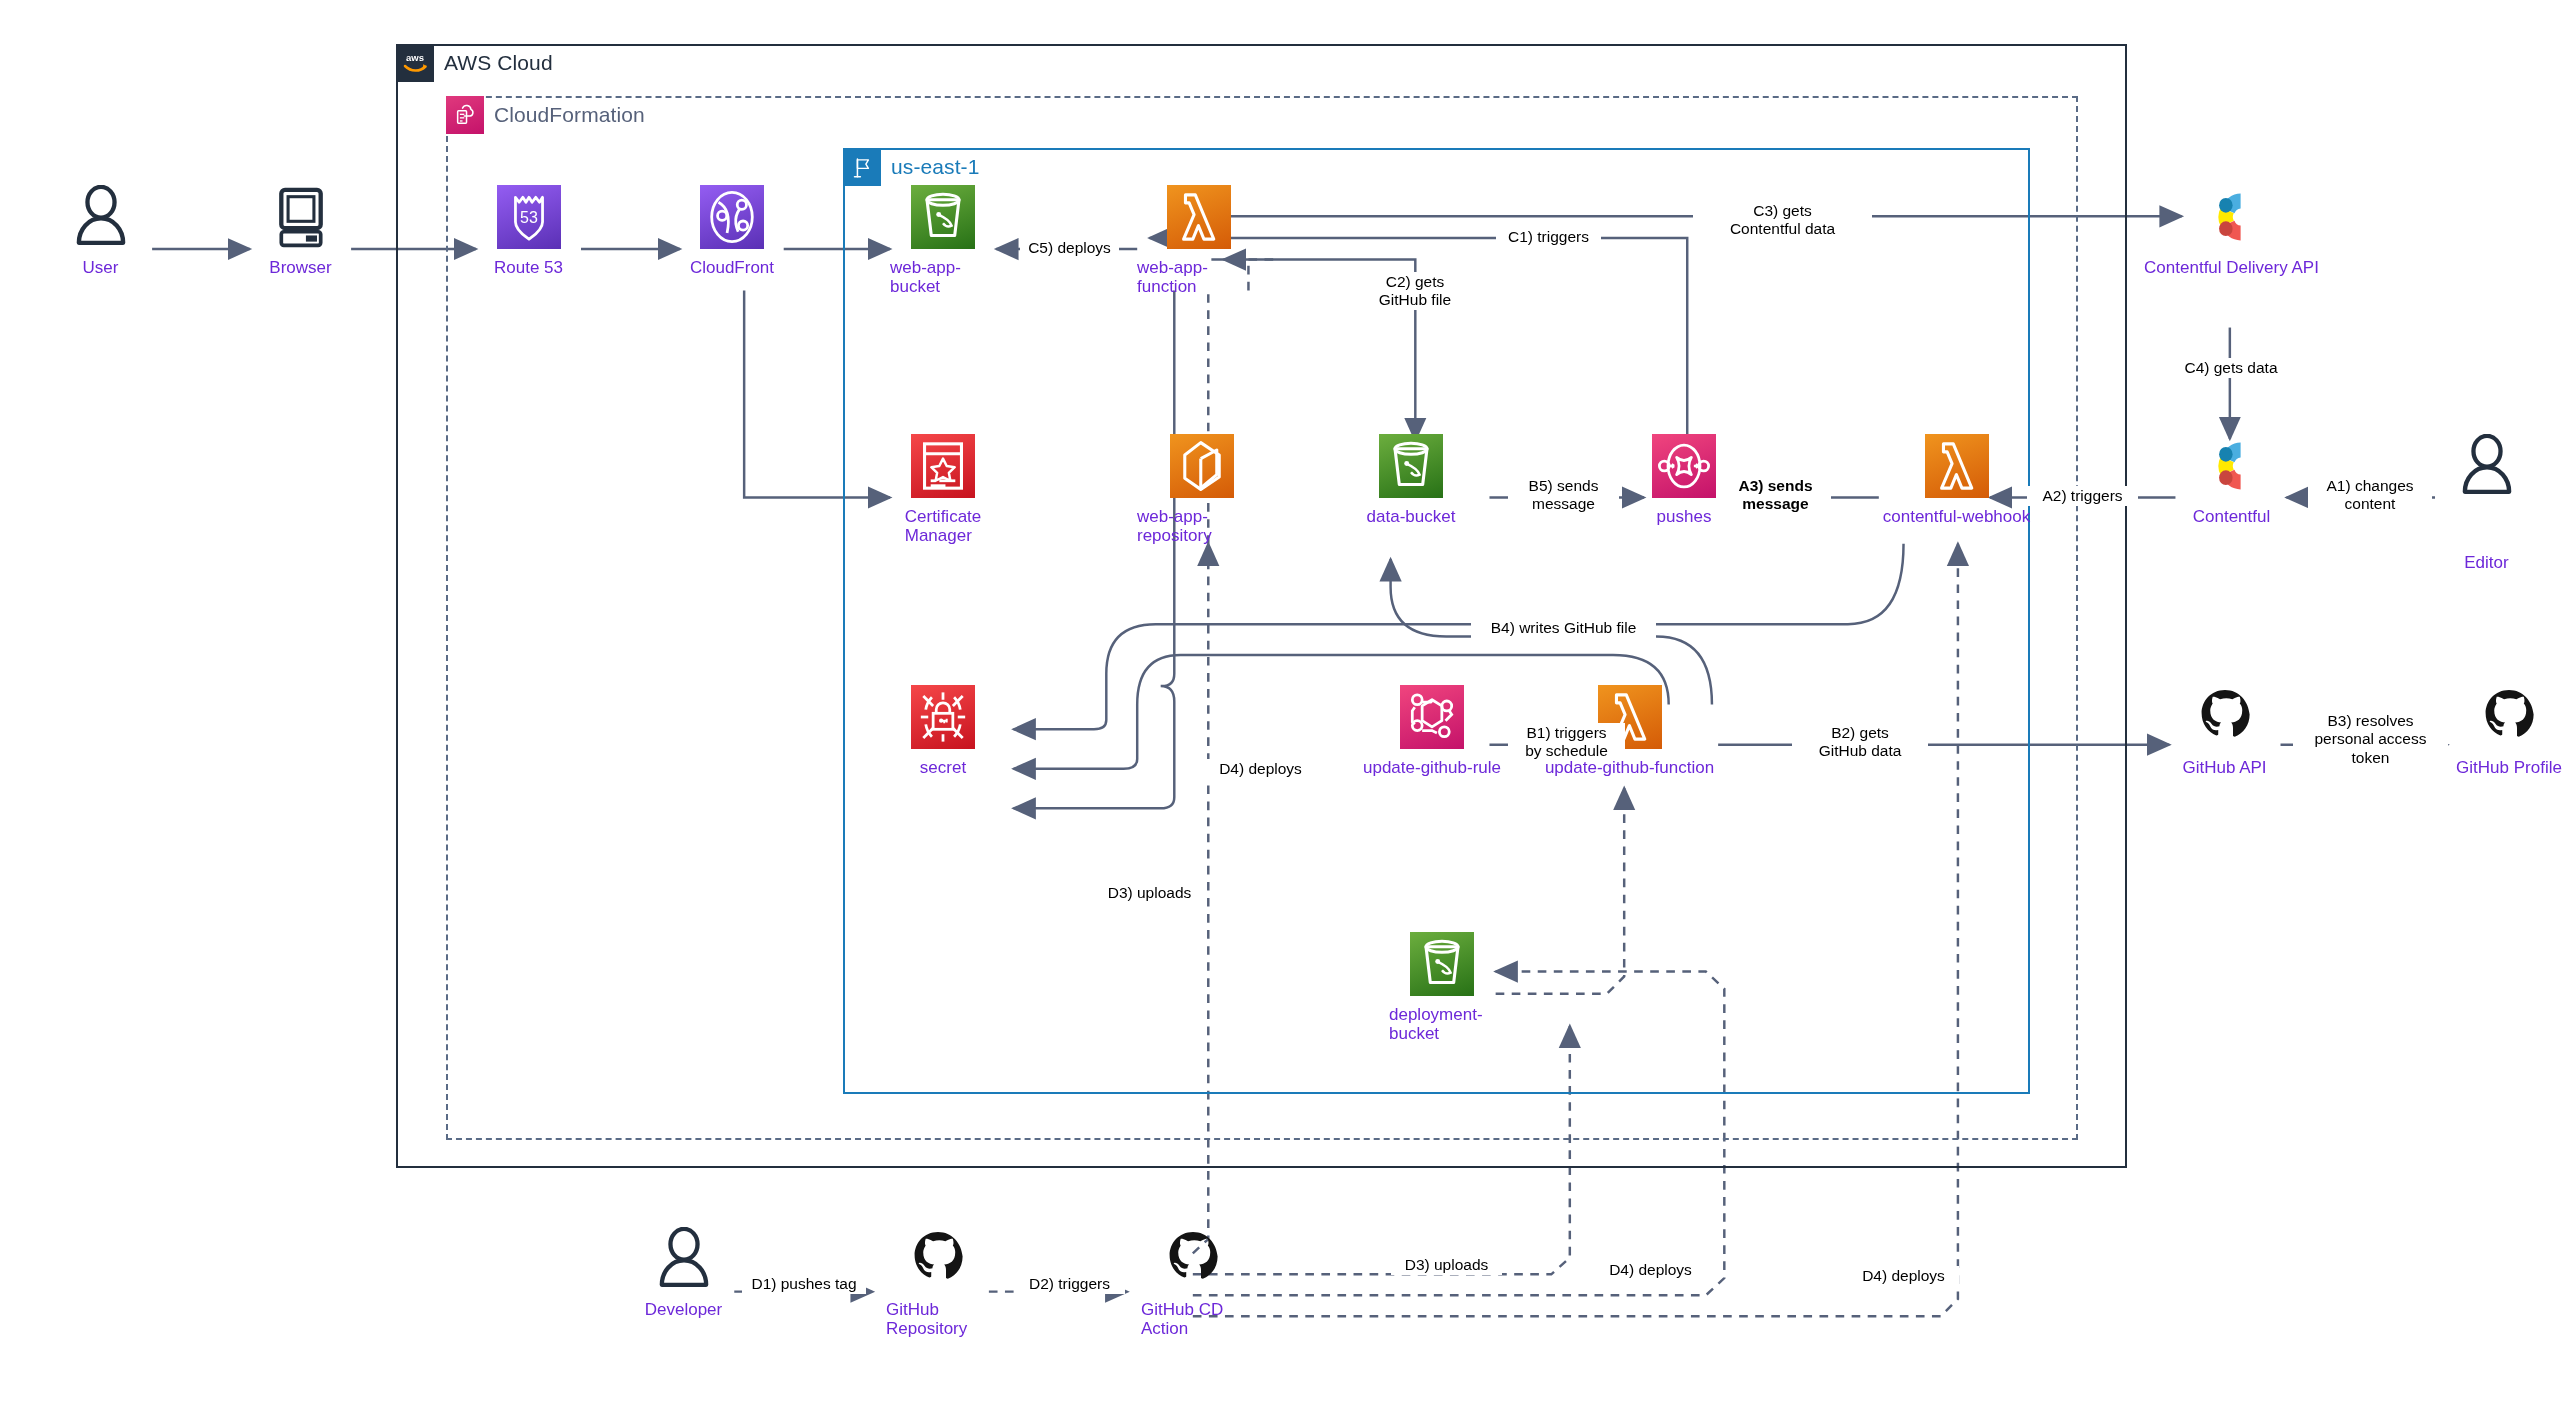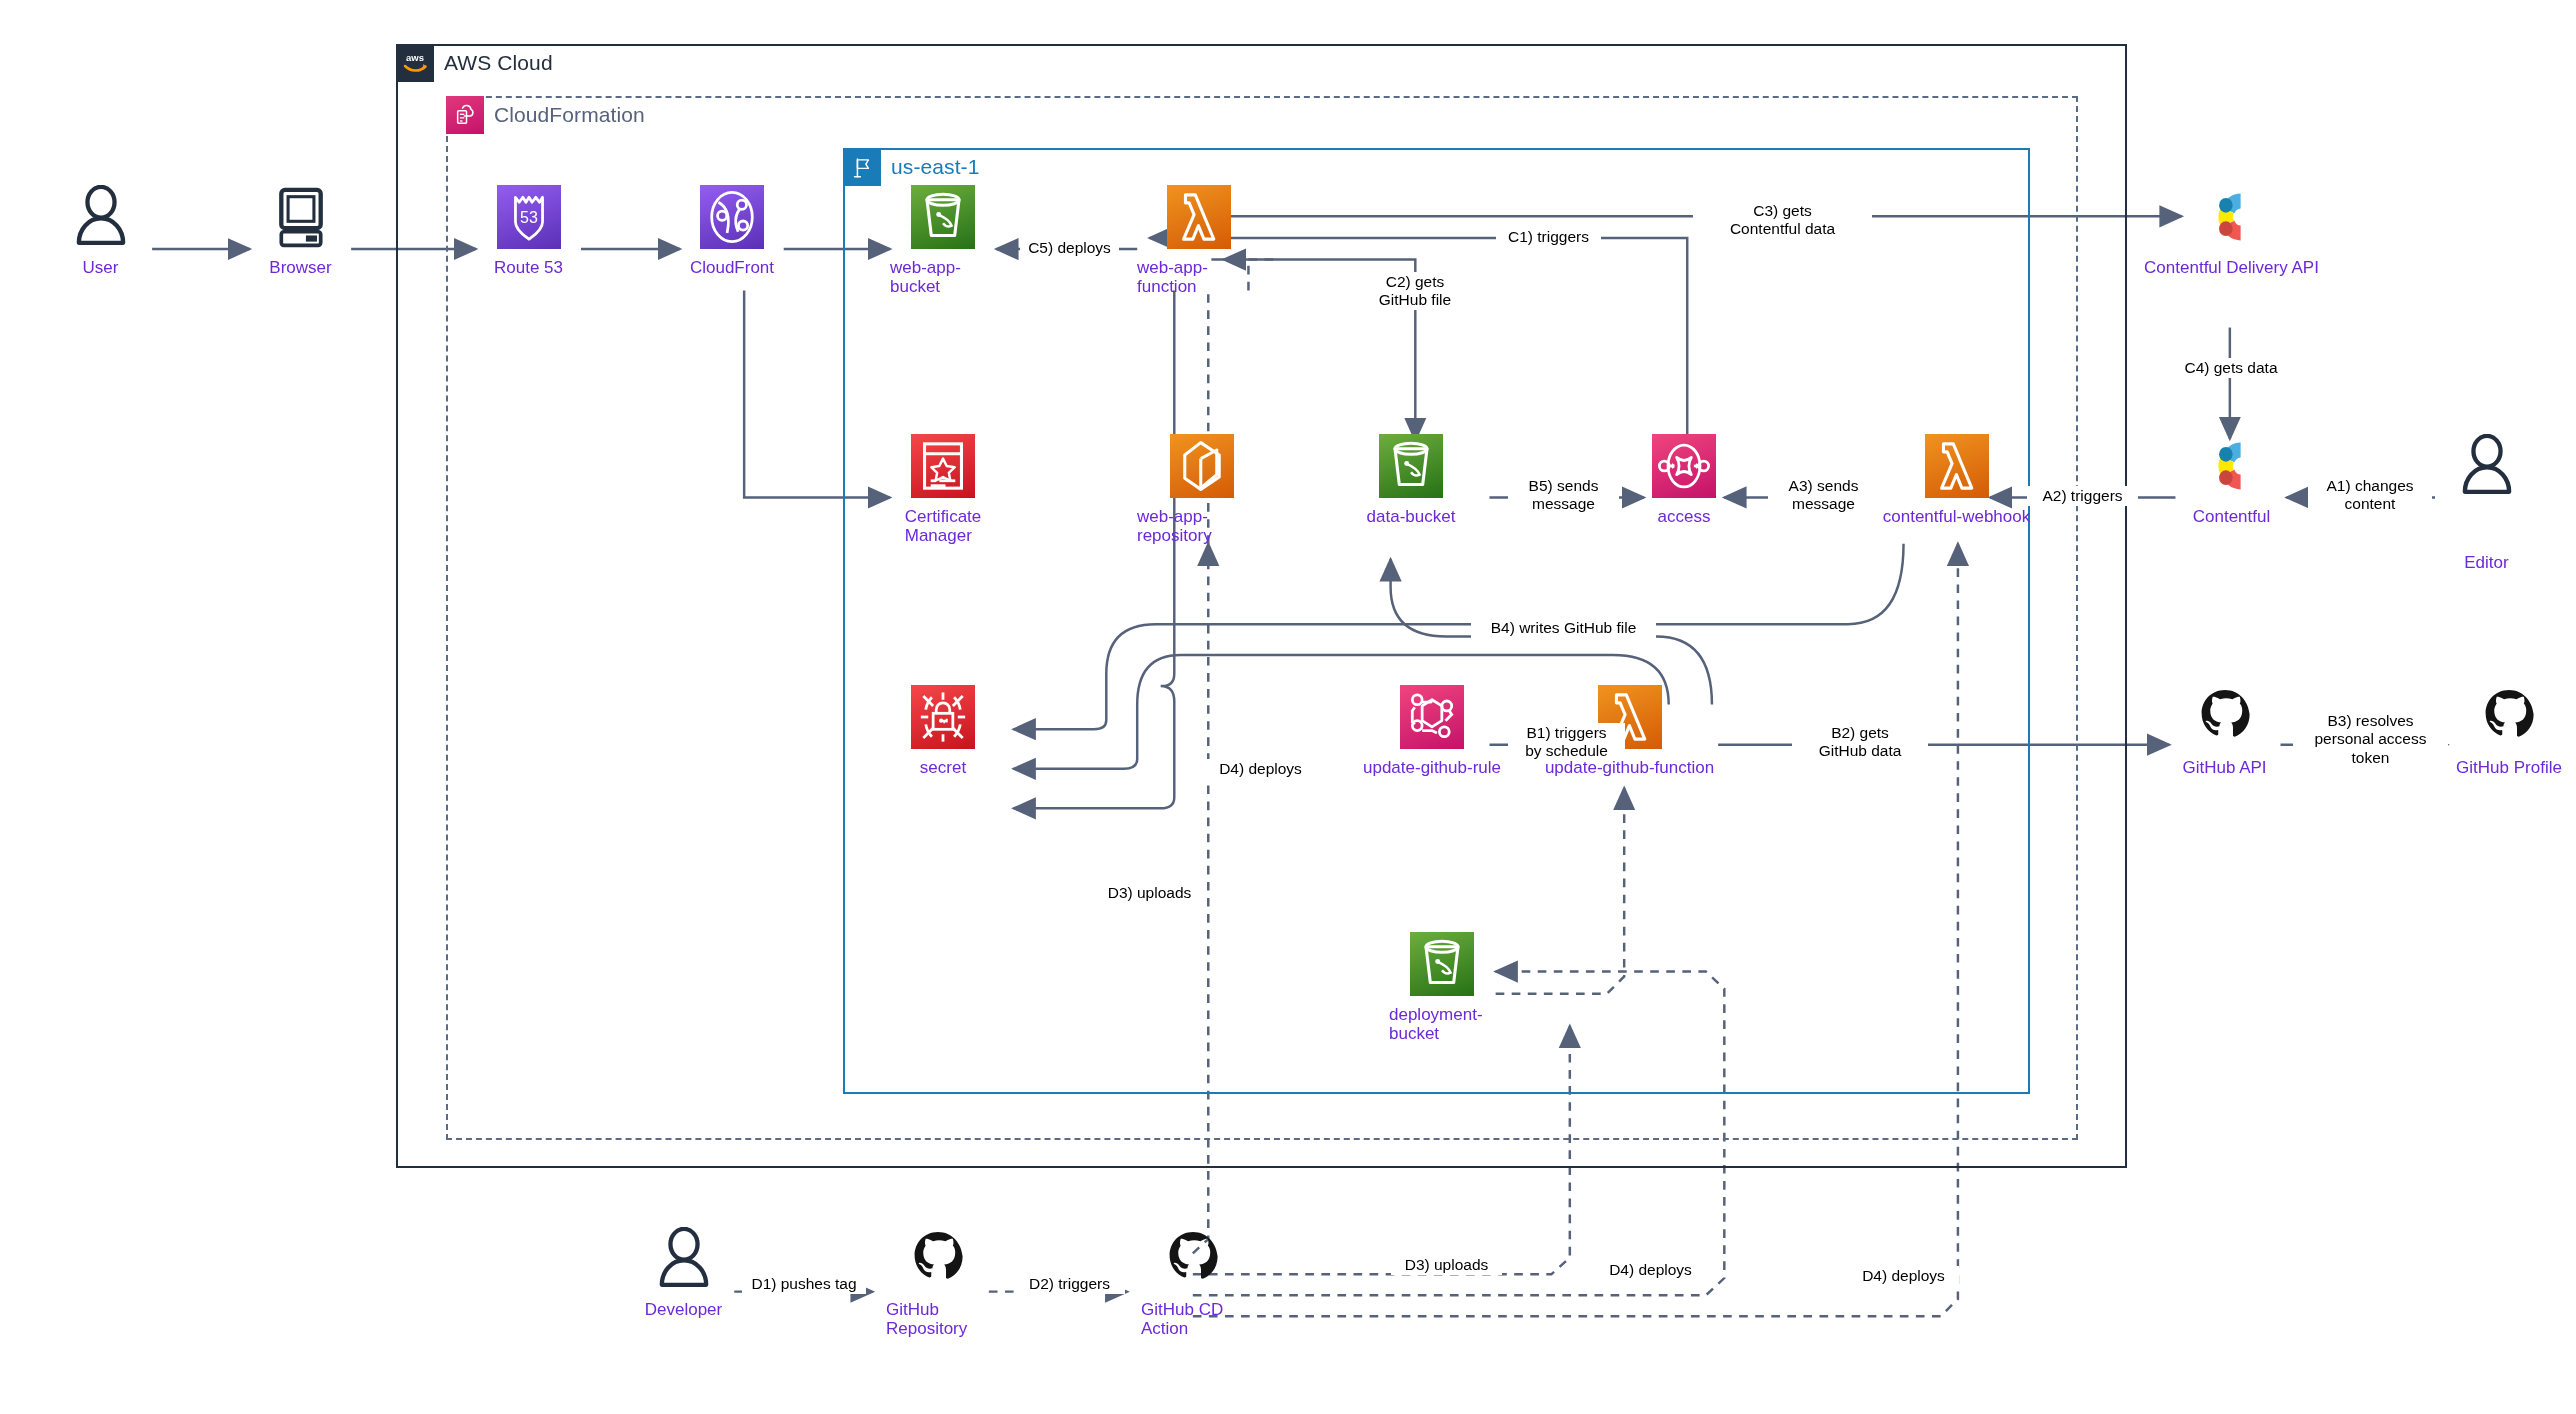--- a/index.html
+++ b/index.html
@@ -274,21 +274,21 @@
     <div class="node-icon svc g-pink">
       <svg viewBox="0 0 104 104" width="64" height="64" aria-hidden="true">
         <ellipse cx="52" cy="52" rx="26" ry="34" stroke="#fff" stroke-width="4.5" fill="none"></ellipse>
         <path d="M40 38 q12 10 24 0 q-8 14 0 28 q-12 -10 -24 0 q8 -14 0 -28 z" stroke="#fff" stroke-width="4.5" fill="none" stroke-linejoin="round"></path>
         <circle cx="20" cy="52" r="8" stroke="#fff" stroke-width="4.5" fill="none"></circle>
         <circle cx="84" cy="52" r="8" stroke="#fff" stroke-width="4.5" fill="none"></circle>
         <path d="M29 52 h7 M36 52 l-4 -3 M36 52 l-4 3" stroke="#fff" stroke-width="4" fill="none"></path>
         <path d="M68 52 h7 M75 52 l-4 -3 M75 52 l-4 3" stroke="#fff" stroke-width="4" fill="none"></path>
       </svg>
     </div>
-    <div class="node-caption">access</div>
+    <div class="node-caption">pushes</div>
   </div>
 
   <div class="node" style="left:1879px;top:434px;width:155px;">
     <div class="node-icon svc g-orange">
       <svg viewBox="0 0 104 104" width="64" height="64" aria-hidden="true">
         <path d="M30 16 h16 l30 72 h-16 l-9 -22 l-9 22 h-15 l17 -40 l-8 -19 h-6 z" stroke="#fff" stroke-width="5" fill="none" stroke-linejoin="round"></path>
       </svg>
     </div>
     <div class="node-caption">contentful-webhook</div>
   </div>
@@ -441,21 +441,21 @@
   <div class="elabel" style="left:1496px;top:227px;width:105px;">C1) triggers</div>
   <div class="elabel" style="left:1693px;top:201px;width:179px;">C3) gets
 Contentful data</div>
   <div class="elabel" style="left:1347px;top:272px;width:136px;">C2) gets
 GitHub file</div>
   <div class="elabel" style="left:2169px;top:358px;width:124px;">C4) gets data</div>
 
   <div class="elabel" style="left:2308px;top:476px;width:124px;">A1) changes
 content</div>
   <div class="elabel" style="left:2027px;top:486px;width:111px;">A2) triggers</div>
-  <div class="elabel" style="left:1768px;top:476px;width:111px;">A3) sends
+  <div class="elabel" style="left:1720px;top:476px;width:111px;font-weight:bold;">A3) sends
 message</div>
   <div class="elabel" style="left:1508px;top:476px;width:111px;">B5) sends
 message</div>
 
   <div class="elabel" style="left:1471px;top:618px;width:185px;">B4) writes GitHub file</div>
 
   <div class="elabel" style="left:1508px;top:723px;width:117px;">B1) triggers
 by schedule</div>
   <div class="elabel" style="left:1792px;top:723px;width:136px;">B2) gets
 GitHub data</div>

